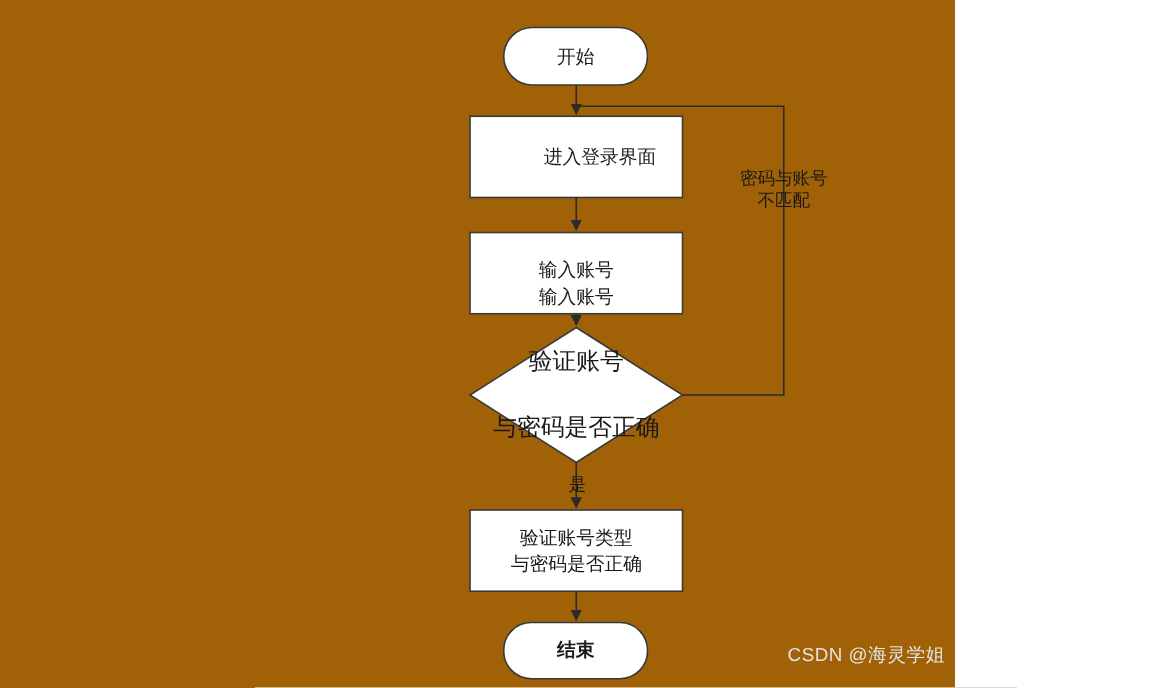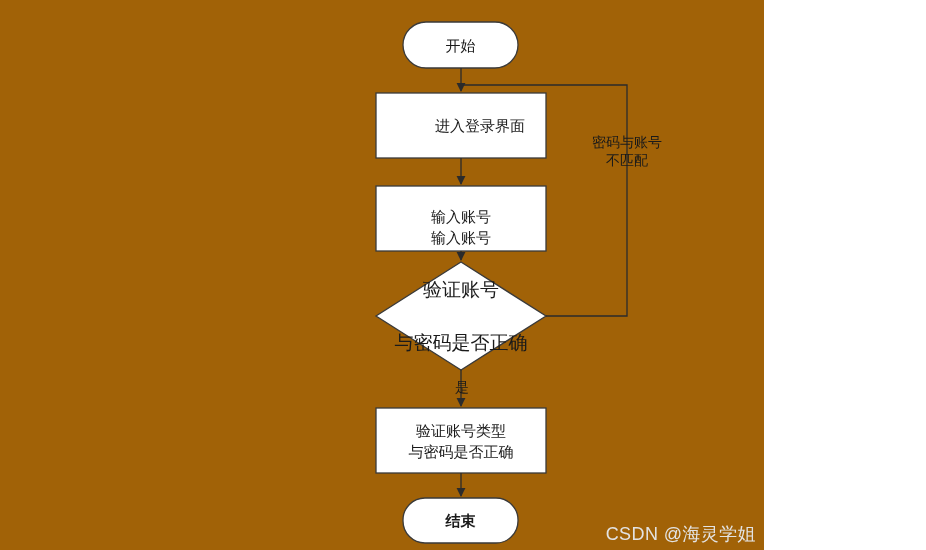--- a/index.html
+++ b/index.html
@@ -56,23 +56,23 @@
   .edge-label.stacked {
     display: flex;
     flex-direction: column;
     align-items: center;
   }
 
   
   .watermark {
     position: absolute;
     right: 8px;
-    bottom: 4px;
+    bottom: 16px;
     color: #e3e3e3;
-    font-size: 18px;
+    font-size: 15px;
     letter-spacing: 0.4px;
     white-space: nowrap;
     user-select: none;
     pointer-events: none;
   }
 </style>
 </head>
 <body>
 
 <div id="canvas">

